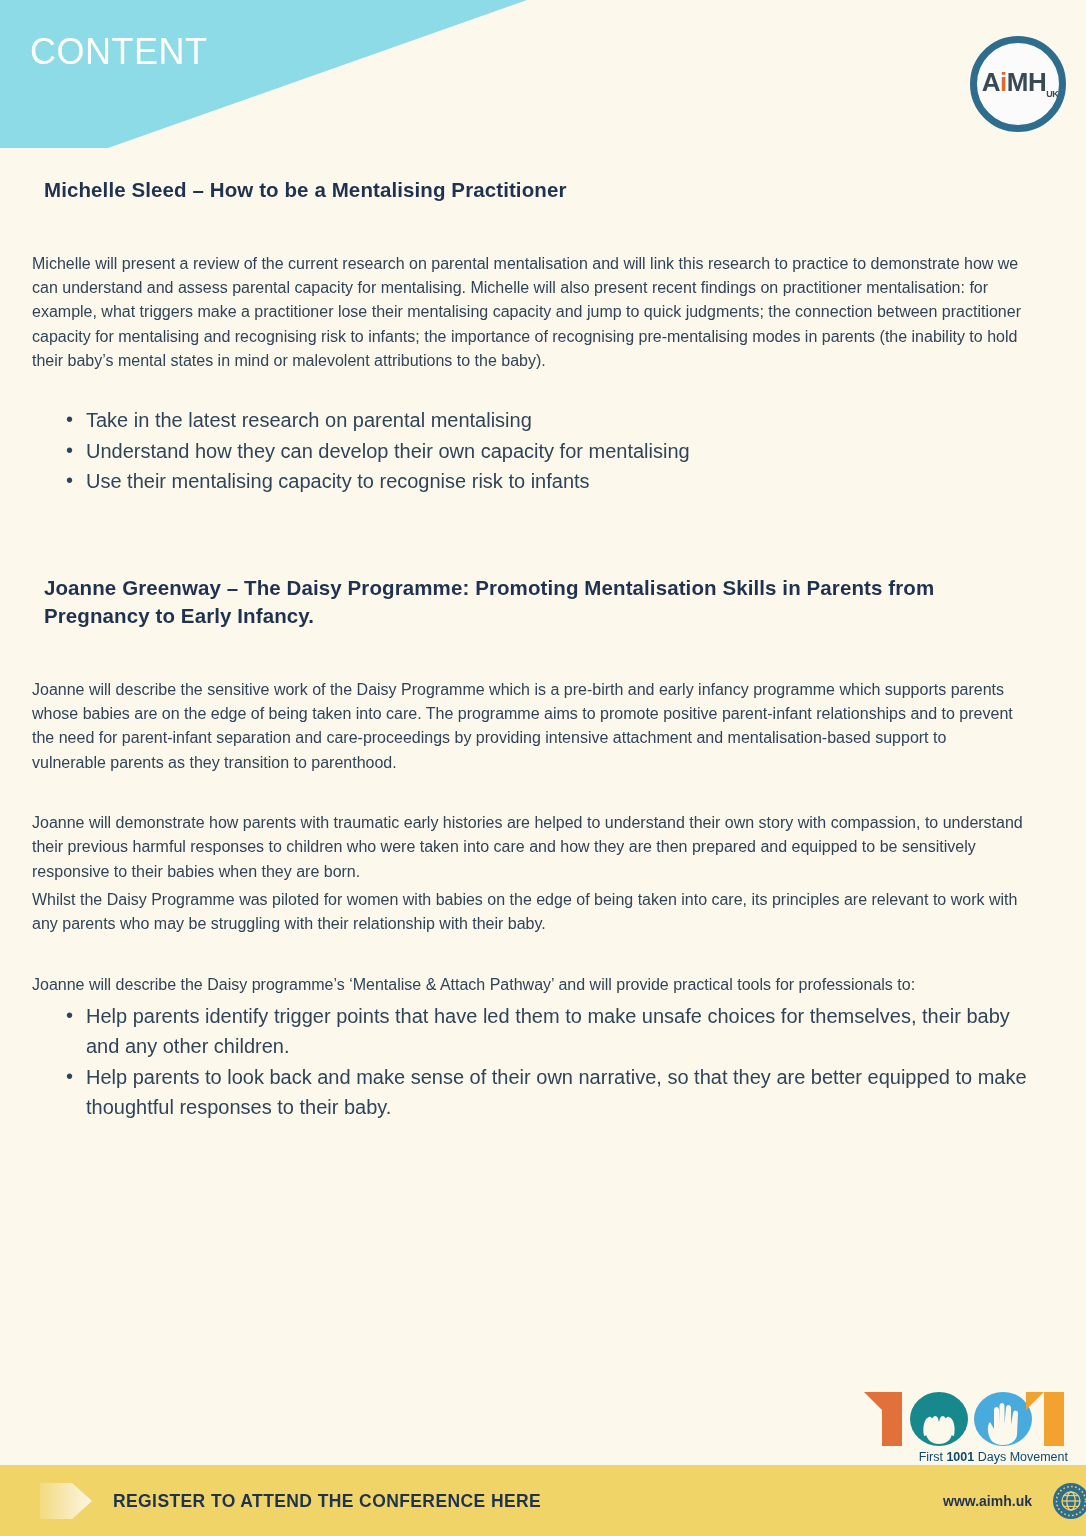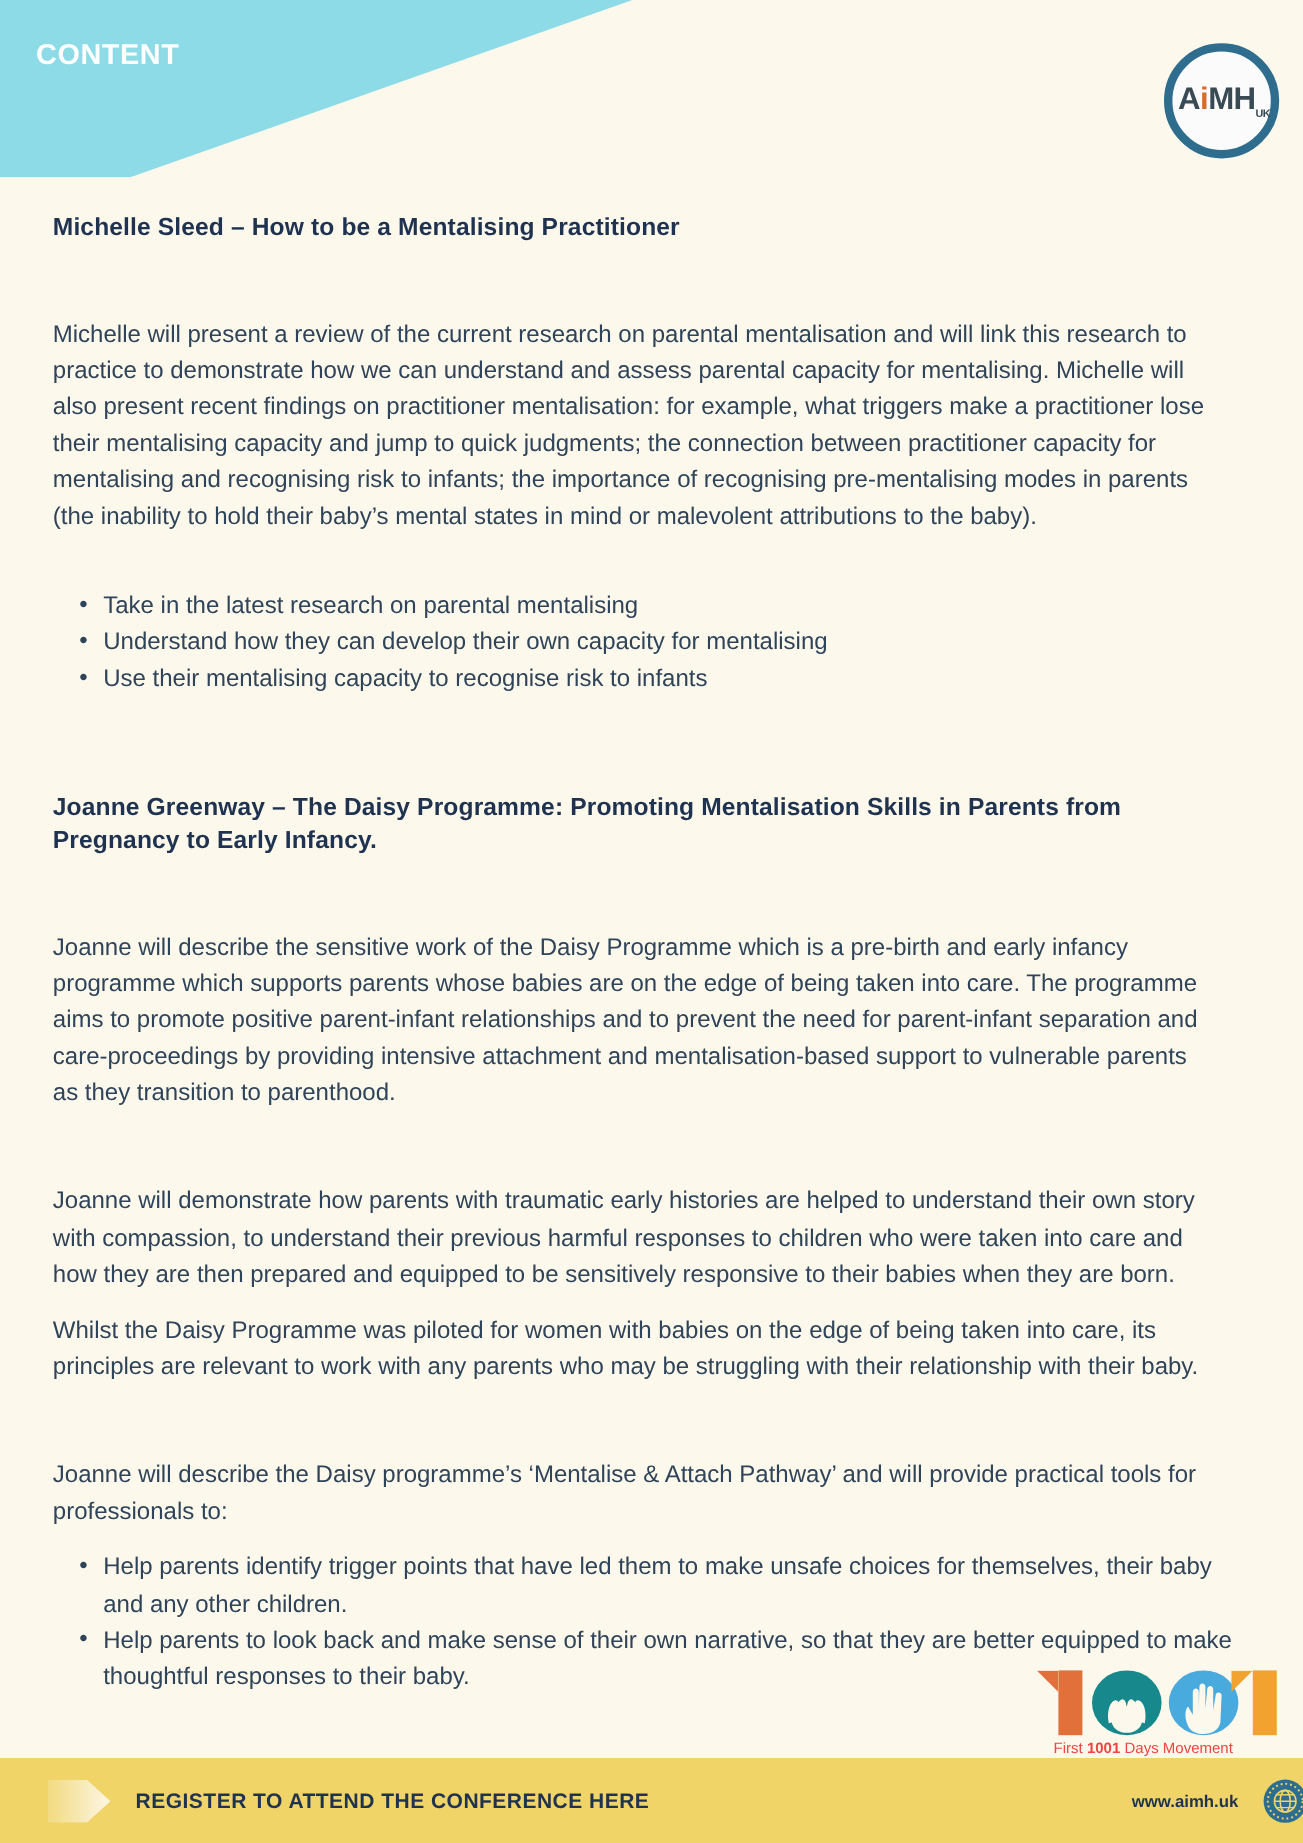--- a/index.html
+++ b/index.html
@@ -38,22 +38,22 @@
     width: 1086px;
     height: 148px;
     background: #8ddbe6;
     clip-path: polygon(0 0, 527px 0, 108px 148px, 0 148px);
   }
   .header-title {
     position: absolute;
     left: 30px;
     top: 34px;
     color: #ffffff;
-    font-size: 24px;
-    font-weight: 700;
+    font-size: 36px;
+    font-weight: 400;
     letter-spacing: 0.5px;
     line-height: 1;
     white-space: nowrap;
   }
   .aimh-logo {
     position: absolute;
     right: 20px;
     top: 36px;
     width: 96px;
     height: 96px;
@@ -98,22 +98,22 @@
   }
   h2.section-heading {
     margin: 16px;
     font-size: 20.5px;
     font-weight: 700;
     color: #1f3350;
     line-height: 1.35;
     letter-spacing: 0.1px;
   }
   p.body-text {
-    margin: 16px;
-    font-size: 20px;
+    margin: 4px;
+    font-size: 16px;
     color: #2f4459;
     line-height: 1.52;
     font-weight: 400;
   }
   ul.bullets {
     margin: 0;
     padding: 0 0 0 38px;
     list-style: none;
   }
   ul.bullets li {
@@ -204,23 +204,23 @@
   .days-logo .hand-svg {
     position: absolute;
     left: 0;
     top: 0;
   }
   .days-logo .caption {
     position: absolute;
     left: 0;
     right: 0;
     top: 58px;
-    text-align: left;
+    text-align: right;
     font-size: 12.5px;
-    color: #ef4444;
+    color: #0c4a6e;
     white-space: nowrap;
     font-weight: 400;
   }
   .days-logo .caption b { font-weight: 700; }
 
   
   .footer {
     position: absolute;
     left: 0;
     bottom: 0;

